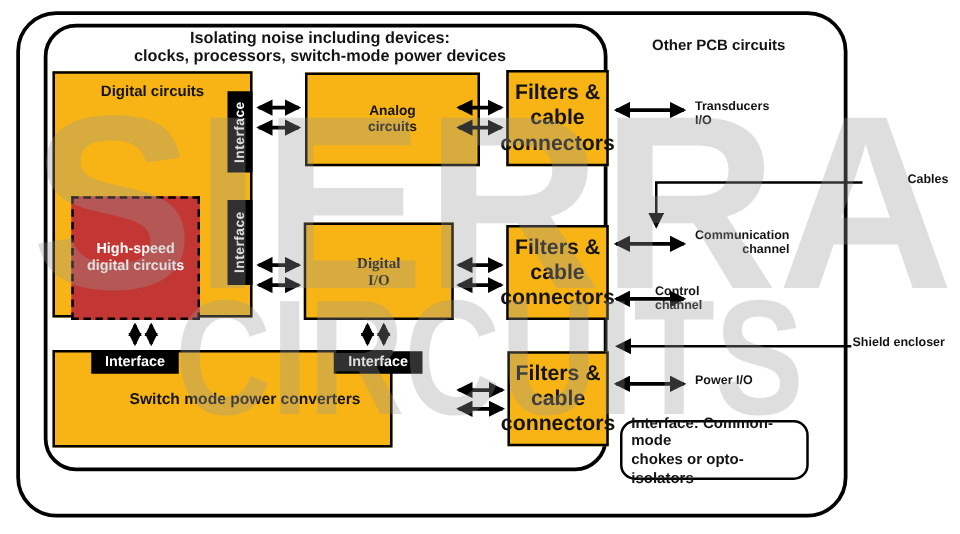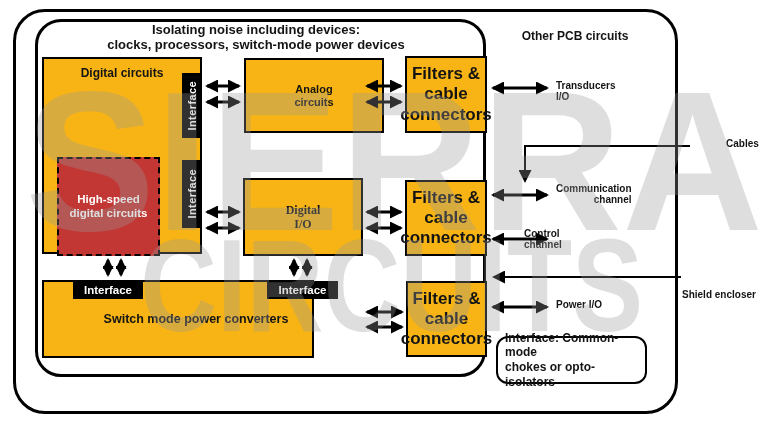--- a/index.html
+++ b/index.html
@@ -29,21 +29,21 @@
   .tabA{left:73px;top:281px;width:70px;height:18px;}
   .tabB{left:267px;top:281px;width:71px;height:18px;}
   .title{left:60px;top:22px;width:392px;text-align:center;font-weight:bold;font-size:13px;line-height:1.16;
          white-space:pre-line;z-index:3;}
   .otherpcb{left:500px;top:29px;width:150px;text-align:center;font-weight:bold;font-size:12px;z-index:3;}
   .iolabel{font-weight:bold;font-size:10px;line-height:1.08;white-space:pre-line;z-index:3;}
   .lab-transducers{left:556px;top:81px;}
   .lab-cables{left:726px;top:139px;}
   .lab-comm{left:556px;top:184px;text-align:right;}
   .lab-ctrl{left:524px;top:229px;}
-  .lab-shield{left:682px;top:270px;margin-top:20px;}
+  .lab-shield{left:682px;top:270px;}
   .lab-power{left:556px;top:300px;}
   .notebox{left:496px;top:336px;width:151px;height:48px;border:2.5px solid #000;border-radius:12px;background:#fff;
            display:flex;align-items:center;z-index:3;padding-left:7px;font-weight:bold;font-size:12px;
            line-height:1.22;white-space:pre-line;}
   .arrows{left:0;top:0;width:768px;height:427px;z-index:5;pointer-events:none;}
   .watermark{left:0;top:0;width:768px;height:427px;z-index:10;pointer-events:none;opacity:0.32;}
 </style>
 </head>
 <body>
 

